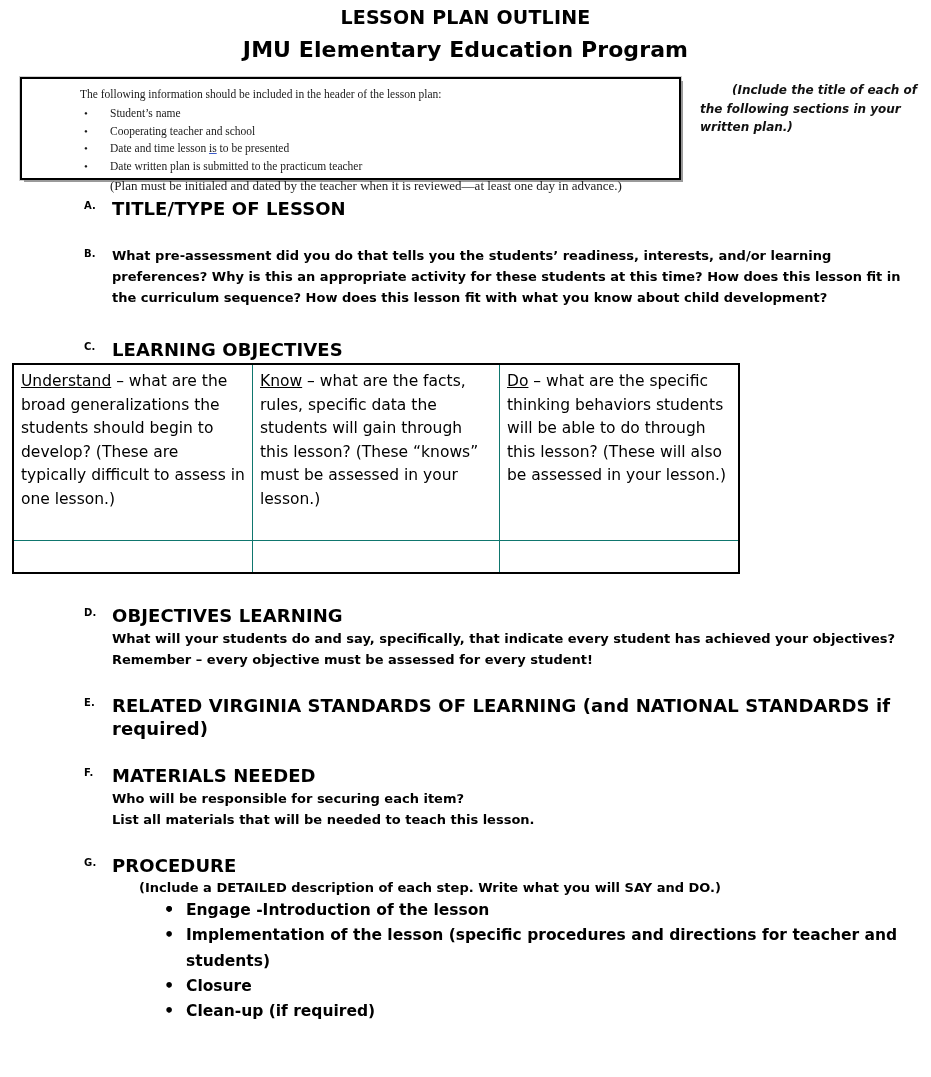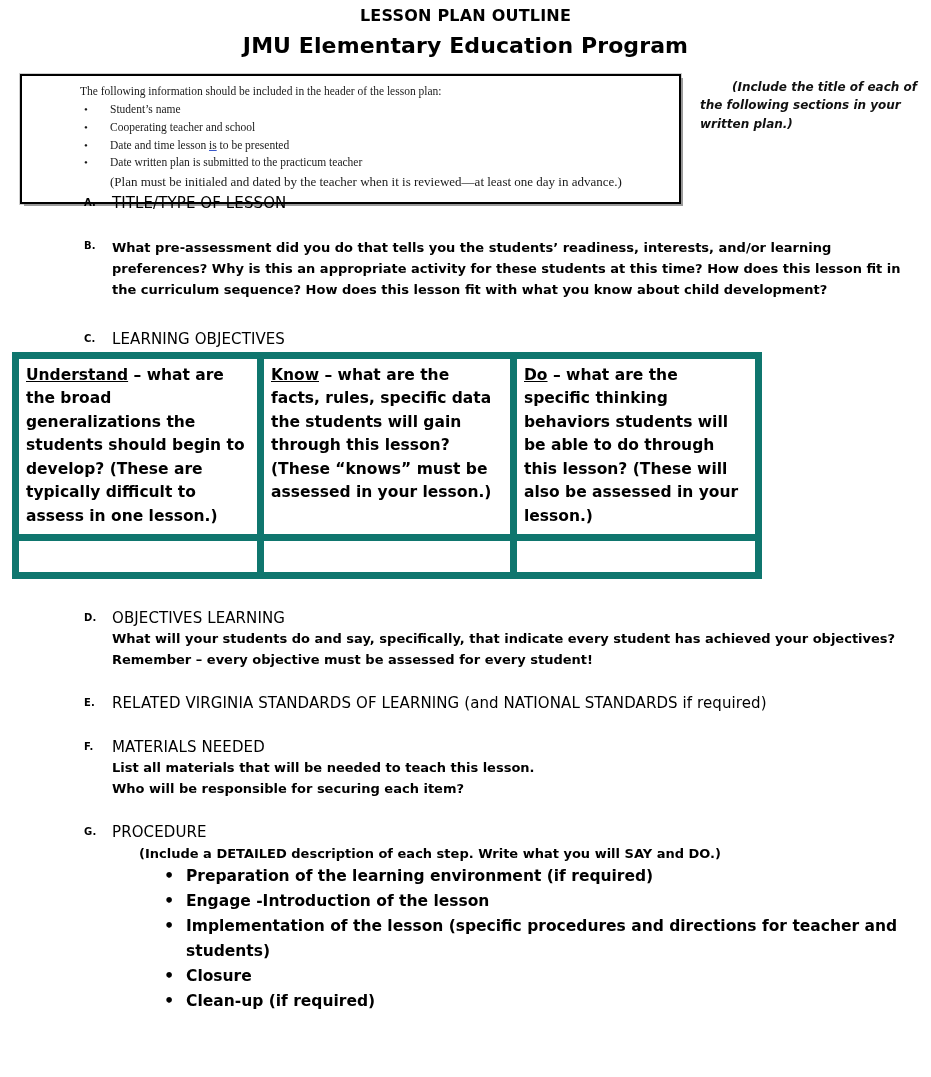--- a/index.html
+++ b/index.html
@@ -13,21 +13,21 @@
     font-family: "DejaVu Sans", sans-serif;
     color: #000000;
     position: relative;
     overflow: hidden;
   }
 
   
   .doc-title {
     text-align: center;
     font-weight: bold;
-    font-size: 16px;
+    font-size: 19px;
     letter-spacing: 0.2px;
     margin: 6px 0 0 0;
     line-height: 1.25;
   }
   .doc-subtitle {
     text-align: center;
     font-weight: bold;
     font-size: 22px;
     letter-spacing: 0.1px;
     margin: 6px 0 0 0;
@@ -38,21 +38,21 @@
   .header-row {
     position: relative;
     margin-top: 14px;
     height: 120px;
   }
   .header-box {
     position: absolute;
     left: 20px;
     top: 0;
     width: 661px;
-    height: 130px;
+    height: 103px;
     box-sizing: border-box;
     border: 2px solid #000000;
     background: #ffffff;
     box-shadow: 3px 3px 0 -1px #9a9a9a, 0 0 0 1px #cfcfcf;
   }
   .header-box-inner {
     padding: 7px 10px 4px 58px;
     font-family: "Liberation Serif", serif;
     font-size: 11.5px;
     line-height: 1.52;
@@ -107,22 +107,22 @@
   }
   .sec-letter {
     position: absolute;
     left: 84px;
     top: 3px;
     font-size: 10px;
     font-weight: bold;
     letter-spacing: 0.2px;
   }
   .sec-head {
-    font-size: 15px;
-    font-weight: normal;
+    font-size: 18px;
+    font-weight: bold;
     letter-spacing: 0.1px;
     line-height: 1.3;
   }
   .sec-body {
     font-size: 13px;
     font-weight: bold;
     line-height: 1.62;
     max-width: 800px;
   }
   .sec-body-indent {
@@ -150,25 +150,25 @@
 
   
   .lo-table {
     border-collapse: collapse;
     table-layout: fixed;
     width: 680px;
     margin: 2px 0 0 12px;
     border: 2px solid #000;
   }
   .lo-table td {
-    border: 7px solid #0f766e;
+    border: 1px solid #0f766e;
     vertical-align: top;
     padding: 5px 7px 4px 7px;
     font-size: 15.5px;
-    font-weight: bold;
+    font-weight: normal;
     line-height: 1.52;
   }
   .lo-table td.c1 { width: 224px; }
   .lo-table td.c2 { width: 232px; }
   .lo-table td.c3 { width: 224px; }
   .lo-table tr.body-row td { height: 166px; }
   .lo-table tr.blank-row td { height: 22px; }
   .lo-term { text-decoration: underline; }
   .gap-md { height: 24px; }
   .gap-lg { height: 30px; }
@@ -254,32 +254,32 @@
   <div class="section">
     <span class="sec-letter">E.</span>
     <div class="sec-head">RELATED VIRGINIA STANDARDS OF LEARNING (and NATIONAL STANDARDS if required)</div>
   </div>
 
   <div class="gap-md"></div>
 
   <div class="section">
     <span class="sec-letter">F.</span>
     <div class="sec-head">MATERIALS NEEDED</div>
+    <div class="sec-body">Who will be responsible for securing each item?</div>
     <div class="sec-body">List all materials that will be needed to teach this lesson.</div>
-    <div class="sec-body">Who will be responsible for securing each item?</div>
   </div>
 
   <div class="gap-md"></div>
 
   <div class="section">
     <span class="sec-letter">G.</span>
     <div class="sec-head">PROCEDURE</div>
     <div class="sec-body sec-body-indent">(Include a DETAILED description of each step.  Write what you will SAY and DO.)</div>
     <ul class="proc-list">
-      <li><span class="bullet">•</span><span>Preparation of the learning environment (if required)</span></li>
+      <li><span class="bullet">•</span></li>
       <li><span class="bullet">•</span><span>Engage -Introduction of the lesson</span></li>
       <li><span class="bullet">•</span><span>Implementation of the lesson (specific procedures and directions for teacher and students)</span></li>
       <li><span class="bullet">•</span><span>Closure</span></li>
       <li><span class="bullet">•</span><span>Clean-up (if required)</span></li>
     </ul>
   </div>
 
 </div>
 
 </body></html>

